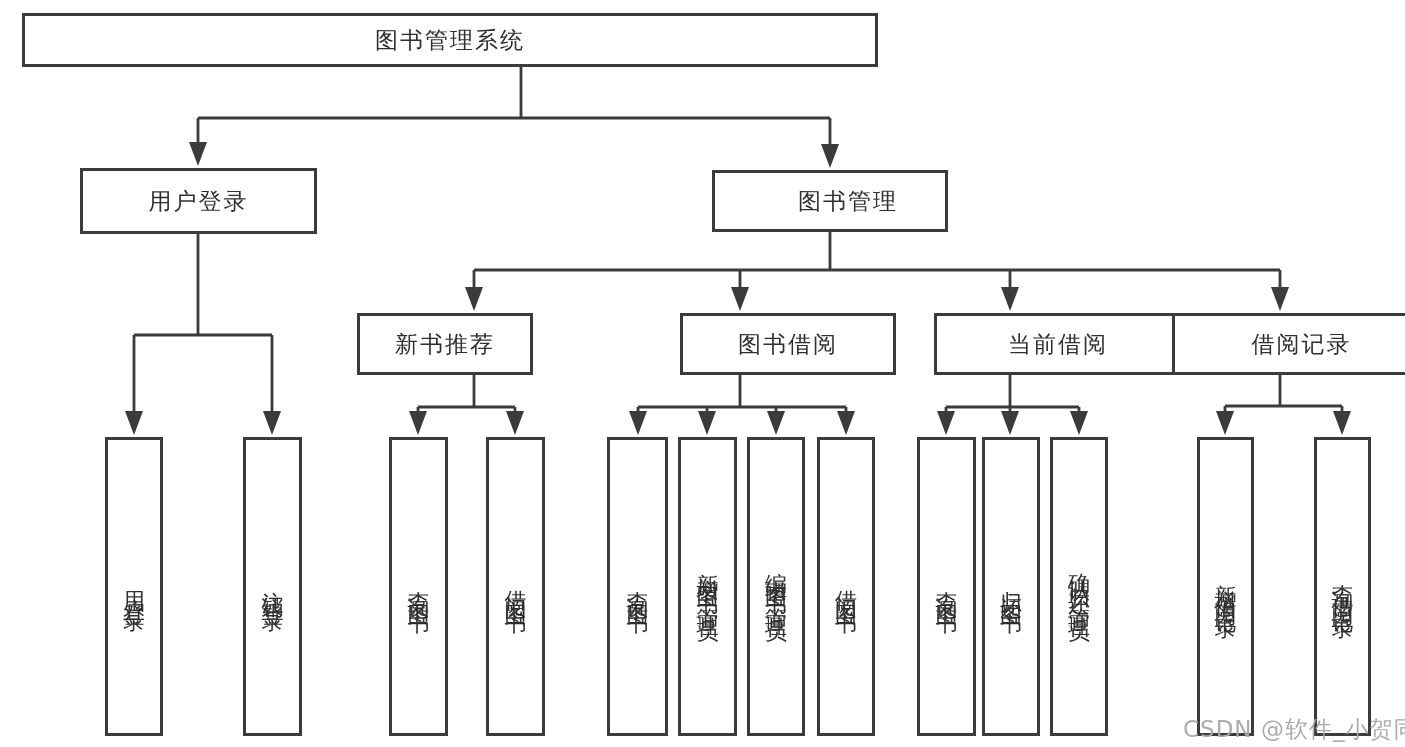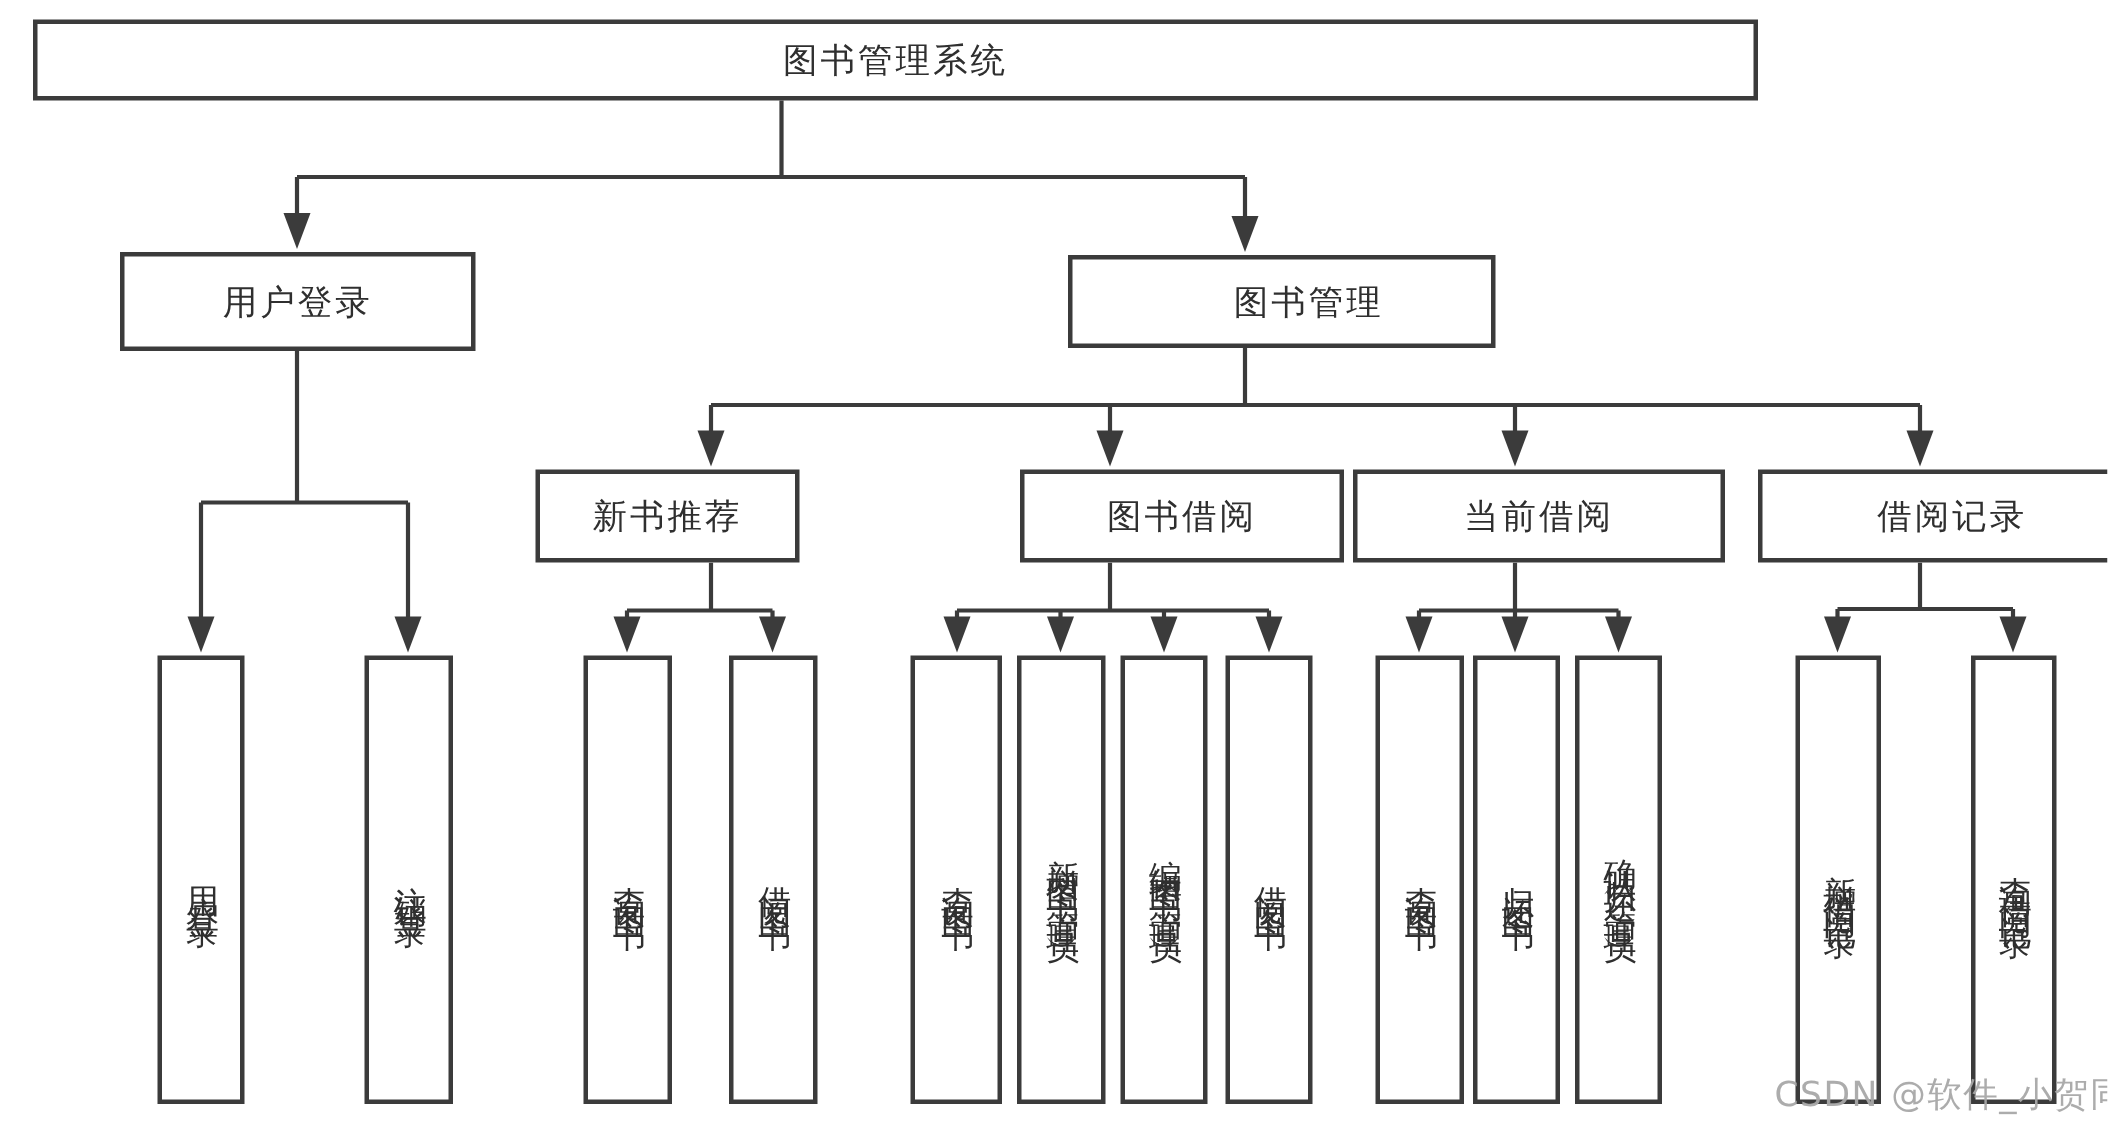--- a/index.html
+++ b/index.html
@@ -77,28 +77,28 @@
       <polygon points="767,411 785,411 776,435"></polygon>
       <polygon points="837,411 855,411 846,435"></polygon>
       <polygon points="937,411 955,411 946,435"></polygon>
       <polygon points="1001,411 1019,411 1010,435"></polygon>
       <polygon points="1070,411 1088,411 1079,435"></polygon>
       <polygon points="1216,411 1234,411 1225,435"></polygon>
       <polygon points="1333,411 1351,411 1342,435"></polygon>
     </g>
   </svg>
 
-  <div class="node h-node" style="left:22px;top:13px;width:1150px;height:54px;">图书管理系统</div>
+  <div class="node h-node" style="left:22px;top:13px;width:856px;height:54px;">图书管理系统</div>
 
   <div class="node h-node" style="left:80px;top:168px;width:237px;height:66px;">用户登录</div>
-  <div class="node h-node" style="left:712px;top:170px;width:285px;height:62px;padding-left:36px;">图书管理</div>
+  <div class="node h-node" style="left:712px;top:170px;width:236px;height:62px;padding-left:36px;">图书管理</div>
 
   <div class="node h-node" style="left:357px;top:313px;width:176px;height:62px;">新书推荐</div>
   <div class="node h-node" style="left:632px;top:313px;width:216px;height:62px;margin-left:48px;">图书借阅</div>
-  <div class="node h-node" style="left:902px;top:313px;width:248px;height:62px;">当前借阅</div>
+  <div class="node h-node" style="left:934px;top:313px;width:248px;height:62px;">当前借阅</div>
   <div class="node h-node" style="left:1172px;top:313px;width:259px;height:62px;">借阅记录</div>
 
   <div class="node v-node" style="left:105px;top:437px;width:58px;height:299px;">用户登录</div>
   <div class="node v-node" style="left:243px;top:437px;width:59px;height:299px;">注销登录</div>
 
   <div class="node v-node" style="left:389px;top:437px;width:59px;height:299px;">查询图书</div>
   <div class="node v-node" style="left:486px;top:437px;width:59px;height:299px;">借阅图书</div>
 
   <div class="node v-node" style="left:607px;top:437px;width:61px;height:299px;">查询图书</div>
   <div class="node v-node" style="left:678px;top:437px;width:59px;height:299px;">新增图书（管理员）</div>

